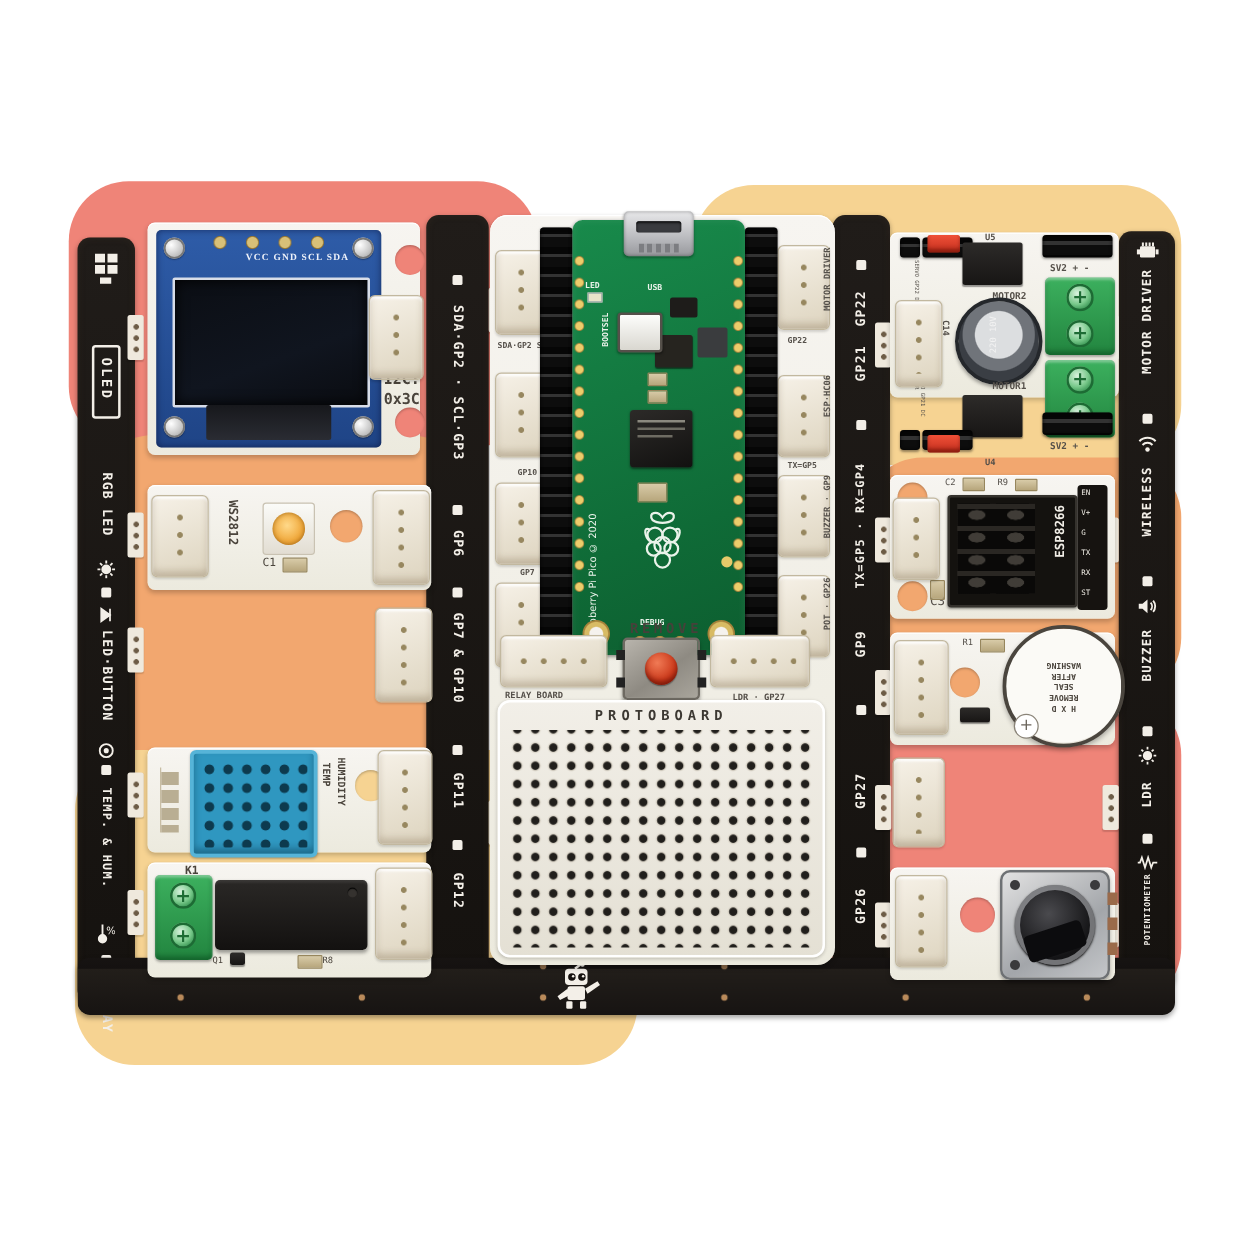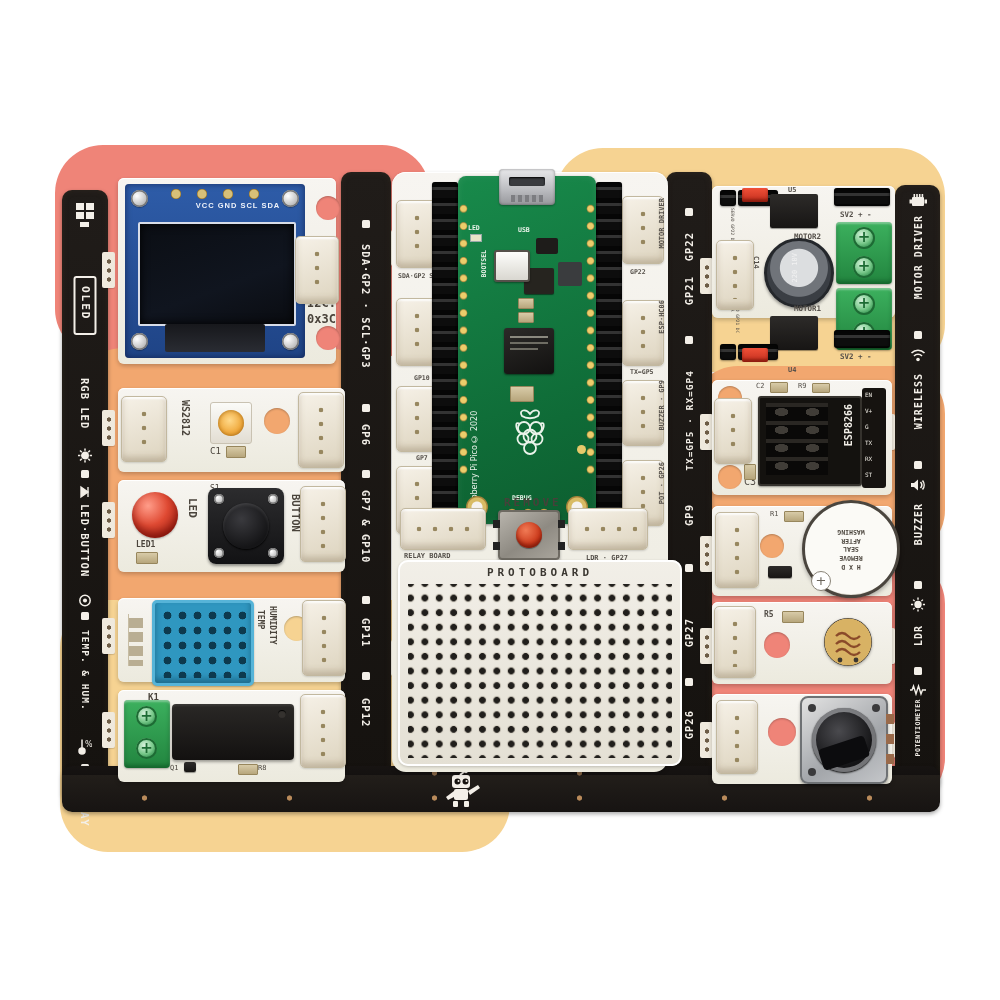--- a/index.html
+++ b/index.html
@@ -283,21 +283,21 @@
   <div class="tab" style="left:700px;top:722px;"></div>
   <div class="tab" style="left:882px;top:252px;"></div>
   <div class="tab" style="left:882px;top:414px;"></div>
   <div class="tab" style="left:882px;top:536px;"></div>
   <div class="tab" style="left:882px;top:628px;"></div>
   <div class="tab" style="left:882px;top:722px;"></div>
 
   <div class="mod" style="left:118px;top:178px;width:218px;height:186px;">
     <div class="abs" style="left:7px;top:6px;width:180px;height:174px;background:linear-gradient(180deg,#2e5ca8,#1f4486);border-radius:4px;box-shadow:inset 0 0 6px rgba(0,0,30,.5);">
       <div class="abs" style="left:38px;top:4px;width:104px;height:12px;background:radial-gradient(circle,#d8c078 4px,#8a6d2f 5px,rgba(0,0,0,0) 5.5px);background-size:26px 12px;"></div>
-      <div style="position:absolute;left:0;right:2px;top:17px;text-align:center;color:#eef2fa;font-family:Liberation Sans, sans-serif;font-weight:bold;font-size:7.5px;letter-spacing:1px;padding-left:48px;">VCC GND SCL SDA</div>
+      <div style="position:absolute;left:0;right:2px;top:17px;text-align:center;color:#eef2fa;font-family:Liberation Serif, serif;font-weight:bold;font-size:7.5px;letter-spacing:1px;padding-left:48px;">VCC GND SCL SDA</div>
       <div class="screw" style="left:6px;top:6px;width:17px;height:17px;"></div>
       <div class="screw" style="right:6px;top:6px;width:17px;height:17px;"></div>
       <div class="screw" style="left:6px;bottom:8px;width:17px;height:17px;"></div>
       <div class="screw" style="right:6px;bottom:8px;width:17px;height:17px;"></div>
       <div class="abs" style="left:13px;top:38px;width:154px;height:100px;background:linear-gradient(160deg,#0b0e14,#10151f 60%,#0a0c11);border:2px solid #d8dde8;border-radius:2px;box-shadow:inset 0 0 10px #000;"></div>
       <div class="abs" style="left:40px;top:140px;width:100px;height:28px;background:linear-gradient(180deg,#17181c,#2a2c33);border-radius:2px;"></div>
     </div>
     <span class="stext" style="position:absolute;left:189px;top:118px;font-size:12px;font-weight:bold;">I2C:</span>
     <span class="stext" style="position:absolute;left:189px;top:134px;font-size:12px;font-weight:bold;">0x3C</span>
     <div class="hole" style="left:198px;top:18px;width:24px;height:24px;background:#ef8478;"></div>
@@ -316,36 +316,20 @@
     <div class="padres" style="left:108px;top:58px;width:18px;height:10px;"></div>
     <div class="hole" style="left:146px;top:20px;width:26px;height:26px;background:#f2a76f;"></div>
   </div>
   <div class="jst" style="left:121px;top:396px;width:44px;height:64px;">
       <div class="jp"></div>
     </div>
   <div class="jst" style="left:298px;top:392px;width:44px;height:74px;">
       <div class="jp"></div>
     </div>
 
-  <div class="mod" style="left:118px;top:480px;width:227px;height:92px;">
-    <div class="abs" style="left:14px;top:12px;width:46px;height:46px;border-radius:50%;
-         background:radial-gradient(circle at 35% 30%,#ff9d8a,#e04a33 45%,#9e1d0f 90%);box-shadow:inset 0 -5px 8px rgba(90,0,0,.55),0 1px 2px rgba(0,0,0,.3);"></div>
-    <span class="stext" style="position:absolute;left:18px;top:60px;font-size:8px;font-weight:bold;">LED1</span>
-    <div class="padres" style="left:18px;top:72px;width:20px;height:10px;"></div>
-    <span class="vt stext" style="position:absolute;left:68px;top:18px;font-size:11px;font-weight:bold;">LED</span>
-    <span class="stext" style="position:absolute;left:92px;top:4px;font-size:8px;">S1</span>
-    <div class="abs" style="left:90px;top:8px;width:76px;height:76px;background:linear-gradient(180deg,#2c2c2e,#121214);border-radius:8px;box-shadow:0 2px 3px rgba(0,0,0,.4);">
-      <div class="screw" style="left:6px;top:6px;width:10px;height:10px;"></div>
-      <div class="screw" style="right:6px;top:6px;width:10px;height:10px;"></div>
-      <div class="screw" style="left:6px;bottom:6px;width:10px;height:10px;"></div>
-      <div class="screw" style="right:6px;bottom:6px;width:10px;height:10px;"></div>
-      <div class="abs" style="left:50%;top:50%;transform:translate(-50%,-50%);width:46px;height:46px;border-radius:50%;background:radial-gradient(circle at 40% 35%,#3a3a3e,#151517 70%);box-shadow:inset 0 2px 3px rgba(255,255,255,.12),0 1px 2px #000;"></div>
-    </div>
-    <span class="vt stext" style="position:absolute;left:172px;top:14px;font-size:10.5px;font-weight:bold;">BUTTON</span>
-  </div>
   <div class="jst" style="left:300px;top:486px;width:44px;height:74px;">
       <div class="jp"></div>
     </div>
 
   <div class="mod" style="left:118px;top:598px;width:227px;height:84px;">
     <div class="abs" style="left:10px;top:16px;width:14px;height:52px;background:repeating-linear-gradient(180deg,rgba(0,0,0,0) 0 4px,#b9ae93 4px 14px);border-left:1px solid #c7bda4;"></div>
     <div class="dht" style="left:34px;top:2px;width:96px;height:80px;"></div>
     <span class="vt stext" style="position:absolute;left:138px;top:12px;font-size:8px;font-weight:bold;">TEMP</span>
     <span class="vt stext" style="position:absolute;left:150px;top:8px;font-size:8px;font-weight:bold;">HUMIDITY</span>
     <div class="hole" style="left:166px;top:18px;width:25px;height:25px;background:#f6d392;"></div>
@@ -471,21 +455,21 @@
   <div class="jst h" style="left:400px;top:508px;width:84px;height:40px;">
       <div class="jp"></div>
     </div>
   <span class="rail-note" style="left:404px;top:552px;width:80px;font-size:7px;font-weight:bold;">RELAY BOARD</span>
   <span class="rail-note" style="left:404px;top:561px;width:80px;text-align:center;font-size:7px;font-weight:bold;">GP2</span>
   <div class="jst h" style="left:568px;top:508px;width:78px;height:40px;">
       <div class="jp"></div>
     </div>
   <span class="rail-note" style="left:568px;top:554px;width:78px;text-align:center;font-size:7px;font-weight:bold;">LDR · GP27</span>
 
-  <div class="abs" style="left:398px;top:560px;width:284px;height:206px;background:linear-gradient(180deg,#f2efe8,#e4e0d4);border-radius:10px;box-shadow:inset 0 0 0 2px #fff, 0 1px 3px rgba(0,0,0,.2);">
+  <div class="abs" style="left:398px;top:560px;width:262px;height:206px;background:linear-gradient(180deg,#f2efe8,#e4e0d4);border-radius:10px;box-shadow:inset 0 0 0 2px #fff, 0 1px 3px rgba(0,0,0,.2);">
     <div style="position:absolute;left:0;right:0;top:6px;text-align:center;font-family:'DejaVu Sans Mono',monospace;font-weight:bold;font-size:11px;letter-spacing:4px;color:#3c3832;">PROTOBOARD</div>
     <div class="proto-dots" style="left:10px;top:24px;right:10px;bottom:8px;"></div>
   </div>
 
   <div class="mod" style="left:712px;top:186px;width:183px;height:132px;">
     <div class="pins" style="left:8px;top:4px;width:16px;height:16px;"></div>
     <div class="pins" style="left:26px;top:4px;width:40px;height:16px;"></div>
     <div class="jumper" style="left:30px;top:2px;width:26px;height:14px;"></div>
     <span class="vt tinytxt" style="position:absolute;left:18px;top:22px;font-size:4.5px;height:58px;">SERVO GP22 DC MOTOR</span>
     <span class="tinytxt" style="position:absolute;left:76px;top:0px;font-size:7px;font-weight:bold;">U5</span>
@@ -565,33 +549,20 @@
       </div>
       <div class="abs" style="left:6px;bottom:4px;width:18px;height:18px;border-radius:50%;background:#fff;border:1.5px solid #8a8478;">
         <span style="position:absolute;left:50%;top:50%;transform:translate(-50%,-56%);font-size:13px;color:#6b655c;">+</span>
       </div>
     </div>
   </div>
   <div class="jst" style="left:715px;top:512px;width:42px;height:74px;">
       <div class="jp"></div>
     </div>
 
-  <div class="mod" style="left:712px;top:602px;width:180px;height:82px;">
-    <span class="tinytxt" style="position:absolute;left:52px;top:8px;font-size:8px;font-weight:bold;">R5</span>
-    <div class="padres" style="left:70px;top:9px;width:20px;height:10px;"></div>
-    <div class="hole" style="left:52px;top:30px;width:26px;height:26px;background:#ef8478;"></div>
-    <div class="abs" style="left:112px;top:16px;width:48px;height:48px;border-radius:50%;
-         background:radial-gradient(circle,#d8b264 0 68%,#2a2623 70%);box-shadow:0 1px 3px rgba(0,0,0,.35);">
-      <svg width="48" height="48" viewBox="0 0 48 48" style="position:absolute;left:0;top:0;">
-        <path d="M12 18 q6 -6 12 0 t12 0 M12 26 q6 -6 12 0 t12 0 M12 34 q6 -6 12 0 t12 0" stroke="#8a4a2a" stroke-width="2.4" fill="none"></path>
-        <circle cx="16" cy="42" r="2.4" fill="#3a352f"></circle>
-          <circle cx="32" cy="42" r="2.4" fill="#3a352f"></circle>
-      </svg>
-    </div>
-  </div>
   <div class="jst" style="left:714px;top:606px;width:40px;height:70px;">
       <div class="jp"></div>
     </div>
 
   <div class="mod" style="left:712px;top:694px;width:180px;height:90px;">
     <div class="hole" style="left:56px;top:24px;width:28px;height:28px;background:#ef8478;"></div>
     <div class="abs" style="left:88px;top:2px;width:84px;height:84px;border-radius:8px;
          background:linear-gradient(145deg,#e2e2e2,#a3a6aa 60%,#c4c6c9);border:2px solid #6e7174;box-shadow:0 2px 3px rgba(0,0,0,.3);">
       <div class="abs" style="left:6px;top:6px;width:8px;height:8px;border-radius:50%;background:#3a3a3c;"></div>
       <div class="abs" style="right:6px;top:6px;width:8px;height:8px;border-radius:50%;background:#3a3a3c;"></div>

